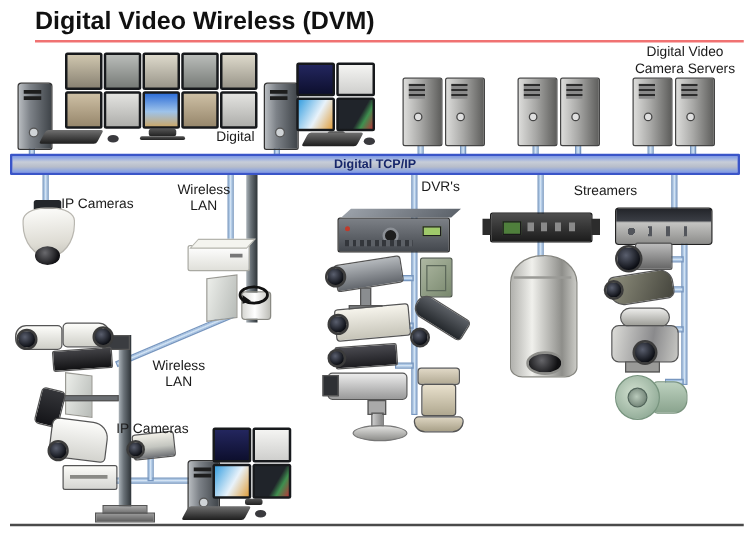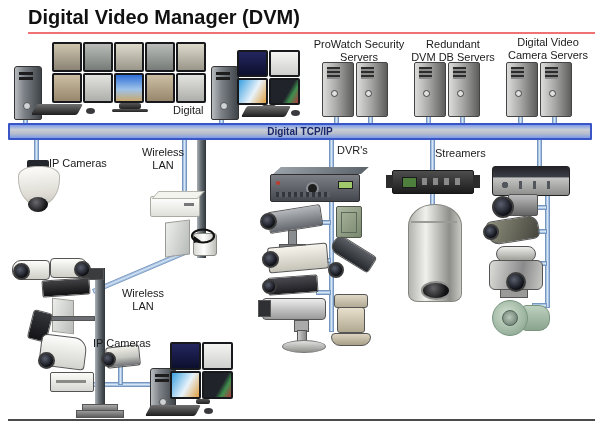--- a/index.html
+++ b/index.html
@@ -120,21 +120,21 @@
   .greencam-fl::before{content:"";position:absolute;left:9px;top:9px;width:14px;height:14px;border-radius:50%;
        background:radial-gradient(circle at 45% 45%,#b9cabb,#5c6e62);border:1px solid #51645a;}
   .greencam-bd{position:absolute;left:522px;top:305px;width:26px;height:24px;border:1px solid #7a947e;
        background:linear-gradient(#bcd0be,#8aa48e);border-radius:4px 11px 11px 4px;z-index:2;}
 </style>
 </head>
 <body>
 
 <div id="stage">
 
-  <h1 class="title">Digital Video Manager (DVM)</h1>
+  <h1 class="title">Digital Video Wireless (DVM)</h1>
   <div class="underline"></div>
 
   <div class="vln" style="left:23px;top:114px;height:10px"></div>
   <div class="vln" style="left:219px;top:114px;height:10px"></div>
   <div class="vln" style="left:334px;top:116px;height:8px"></div>
   <div class="vln" style="left:368px;top:116px;height:8px"></div>
   <div class="vln" style="left:426px;top:116px;height:8px"></div>
   <div class="vln" style="left:460px;top:116px;height:8px"></div>
   <div class="vln" style="left:518px;top:116px;height:8px"></div>
   <div class="vln" style="left:552px;top:116px;height:8px"></div>
@@ -209,26 +209,22 @@
       <div class="scr sc-web"></div>
     </div>
   <div class="mon q" style="left:269px;top:78px">
       <div class="scr sc-multi"></div>
     </div>
   <div class="stand" style="left:262px;top:105px;width:14px;height:5px"></div>
   <div class="kbd" style="left:244px;top:106px;width:44px"></div>
   <div class="mouse" style="left:291px;top:110px"></div>
   <div class="lbl left" style="left:173px;top:104px">Digital</div>
 
-  <div class="lbl" style="left:303px;top:38px;width:112px">ProWatch Security
-Servers</div>
   <div class="server" style="left:322px;top:62px"></div>
   <div class="server" style="left:356px;top:62px"></div>
-  <div class="lbl" style="left:397px;top:38px;width:112px">Redundant
-DVM DB Servers</div>
   <div class="server" style="left:414px;top:62px"></div>
   <div class="server" style="left:448px;top:62px"></div>
   <div class="lbl" style="left:492px;top:36px;width:112px">Digital Video
 Camera Servers</div>
   <div class="server" style="left:506px;top:62px"></div>
   <div class="server" style="left:540px;top:62px"></div>
 
   <div class="dome-cap"></div>
   <div class="dome-body"></div>
   <div class="dome-glass"></div>
@@ -270,21 +266,21 @@
   <div class="cam-body" style="left:262px;top:298px;width:64px;height:22px;border-radius:4px;background:linear-gradient(#ececec,#9a9a9a)"></div>
   <div class="cam-body" style="left:258px;top:300px;width:13px;height:17px;background:#2e3034"></div>
   <div class="cam-body" style="left:294px;top:320px;width:15px;height:12px;background:#aaa"></div>
   <div class="cam-body" style="left:297px;top:330px;width:10px;height:12px;background:linear-gradient(90deg,#ccc,#888)"></div>
   <div class="pt-base" style="left:282px;top:340px;width:42px;height:11px"></div>
 
   <div class="cam-body" style="left:334px;top:294px;width:34px;height:14px;border-radius:3px;background:linear-gradient(#e0d8c6,#b2aa94)"></div>
   <div class="cam-body" style="left:337px;top:307px;width:28px;height:26px;border-radius:3px;background:linear-gradient(#e8e0cc,#b0a890)"></div>
   <div class="cam-body" style="left:331px;top:333px;width:40px;height:13px;border-radius:4px 4px 9px 9px;background:linear-gradient(#dcd4c0,#a8a088)"></div>
 
-  <div class="lbl left" style="left:435px;top:147px">Streamers</div>
+  <div class="lbl left" style="left:459px;top:147px">Streamers</div>
   <div class="strm1"></div>
   <div class="strm1-term"></div>
   <div class="strm1-ports"></div>
   <div class="steel"></div>
   <div class="steel-lens"></div>
 
   <div class="strm2"></div>
 
   <div class="lens" style="left:492px;top:196px;width:18px;height:18px"></div>
   <div class="cam-body" style="left:508px;top:194px;width:30px;height:22px;border-radius:2px;background:linear-gradient(#bcbcbc,#666)"></div>

